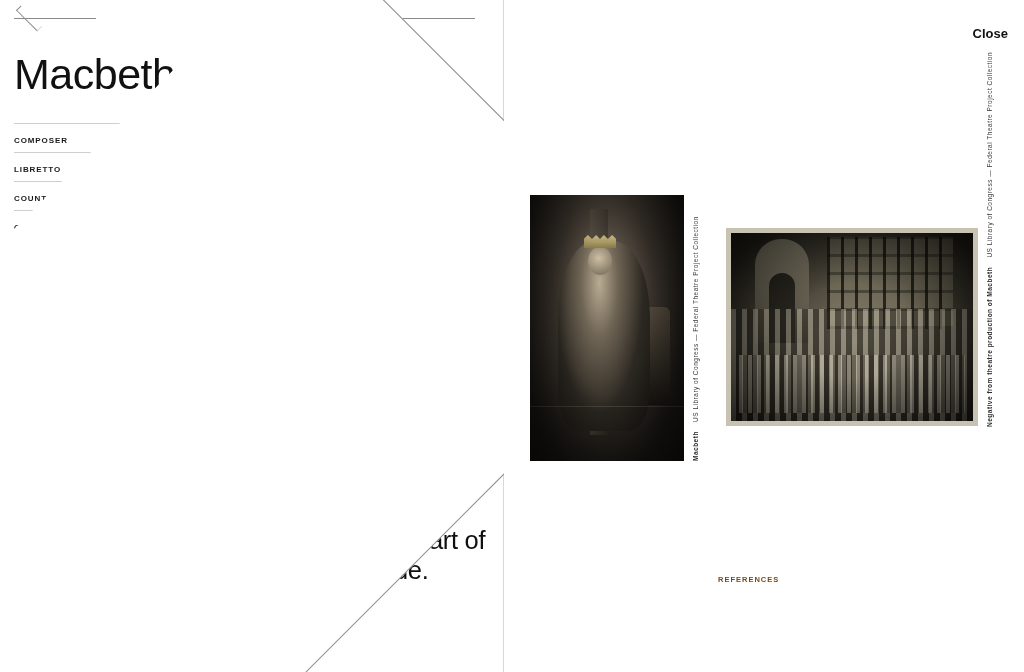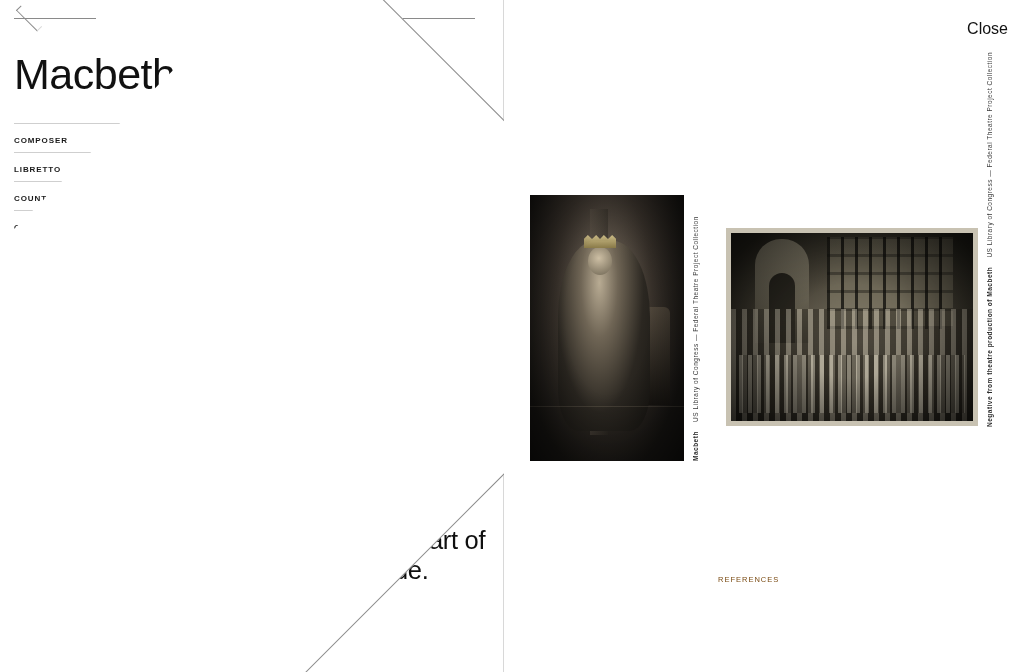--- a/index.html
+++ b/index.html
@@ -96,24 +96,24 @@
 
   
   .right {
     position: relative;
     width: 520px;
     height: 672px;
     background: #ffffff;
   }
   .close-btn {
     position: absolute;
-    top: 20px;
+    top: 26px;
     right: 16px;
-    font-size: 16px;
-    font-weight: 400;
+    font-size: 13px;
+    font-weight: 700;
     color: #111;
     cursor: pointer;
   }
 
   .figure-area {
     position: absolute;
     top: 195px;
     left: 0;
     width: 520px;
     height: 290px;
@@ -236,21 +236,21 @@
 
   .cap1 { left: 188px; top: 266px; }
   .cap2 { left: 482px; top: 232px; }
 
   .references {
     position: absolute;
     left: 214px;
     top: 575px;
     font-size: 7.5px;
     letter-spacing: 1px;
-    font-weight: 400;
+    font-weight: 700;
     color: #7a4a12;
     text-transform: uppercase;
     cursor: pointer;
   }
 </style>
 </head>
 <body>
 
 <div class="page">
 

